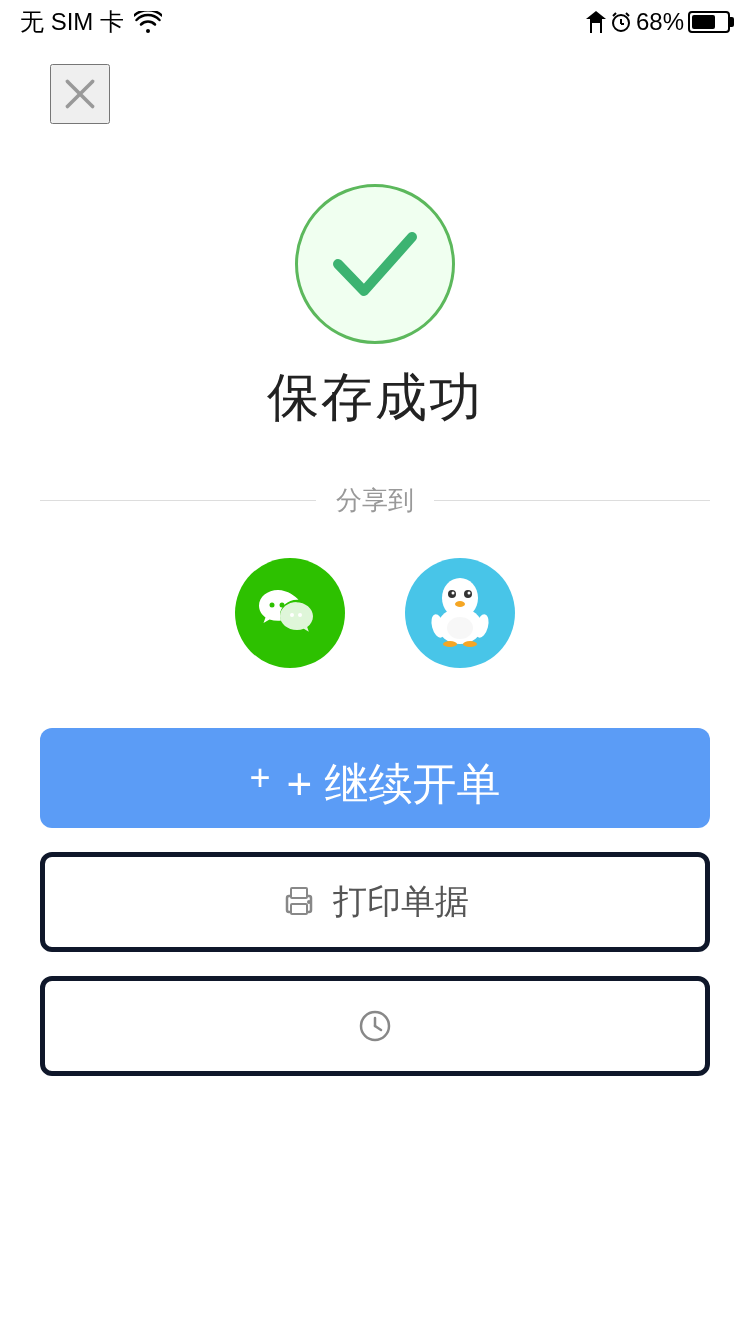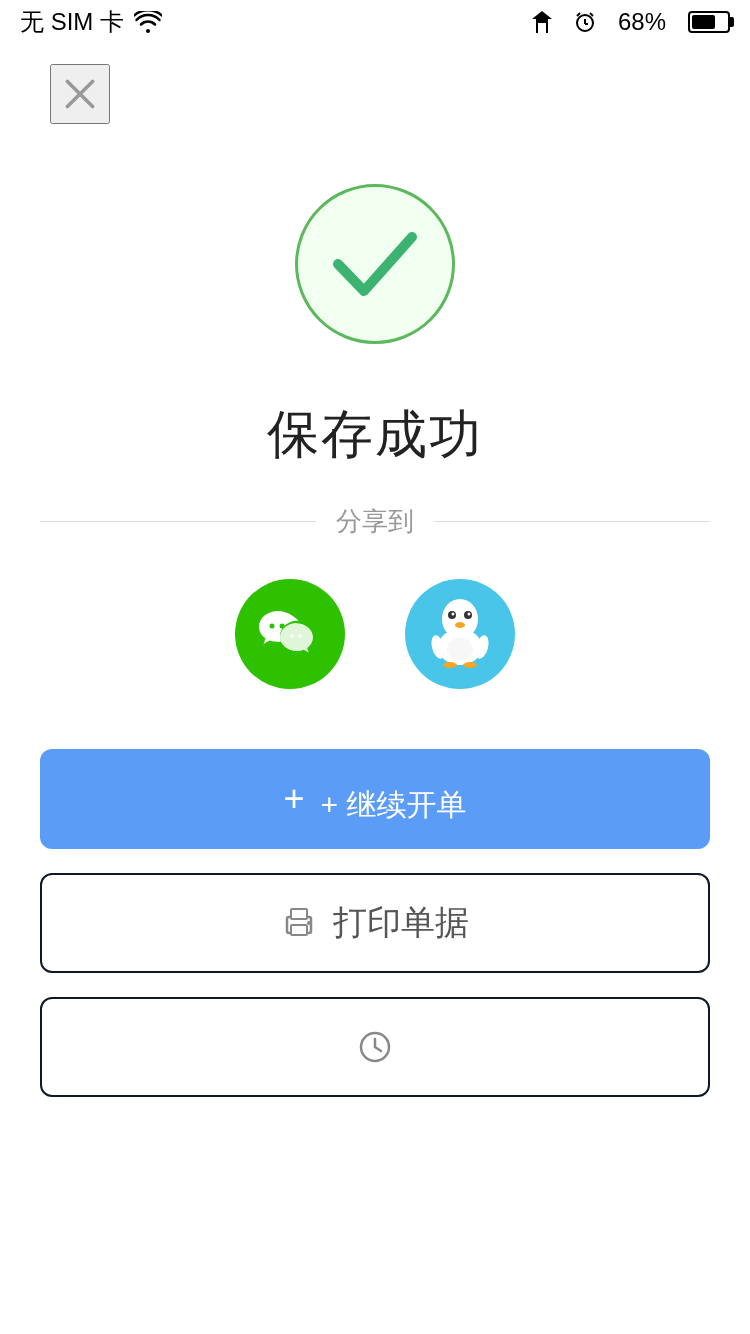--- a/index.html
+++ b/index.html
@@ -39,21 +39,21 @@
       font-size: 28px;
       font-weight: 600;
       position: absolute;
       left: 50%;
       transform: translateX(-50%);
     }
 
     .status-right {
       display: flex;
       align-items: center;
-      gap: 22px;
+      gap: 4px;
       font-size: 24px;
     }
 
     .battery-icon {
       width: 42px;
       height: 22px;
       border: 2px solid #000;
       border-radius: 4px;
       position: relative;
       display: inline-flex;
@@ -115,31 +115,31 @@
       border: 3px solid #5cb85c;
       background: #f0fff0;
       display: flex;
       align-items: center;
       justify-content: center;
       margin-top: 60px;
     }
 
     
     .success-title {
-      margin-top: 56px;
+      margin-top: 19px;
       font-size: 52px;
       font-weight: 400;
       color: #222;
       letter-spacing: 2px;
     }
 
     
     .share-section {
       width: 100%;
-      margin-top: 34px;
+      margin-top: 50px;
       display: flex;
       flex-direction: column;
       align-items: center;
     }
 
     .divider-row {
       width: 100%;
       display: flex;
       align-items: center;
       gap: 20px;
@@ -205,21 +205,21 @@
     }
 
     .btn-primary {
       background: #5b9cf6;
       color: #fff;
     }
 
     .btn-secondary {
       background: #fff;
       color: #555;
-      border: 2px solid #0f172a;
+      border: 5px solid #0f172a;
     }
   </style>
 </head>
 <body>
 
 <div class="status-bar">
   <div class="status-left">
     <span>无 SIM 卡</span>
 
     <svg width="28" height="22" viewBox="0 0 28 22" fill="none">
@@ -315,21 +315,21 @@
           <ellipse cx="54" cy="50" rx="6" ry="12" fill="white" transform="rotate(15 54 50)"></ellipse>
         </svg>
       </div>
     </div>
   </div>
 
   <div class="actions">
 
     <button class="btn btn-primary">
       <span style="font-size:36px;font-weight:300;">+</span>
-      <span style="font-size:30px;margin-top:12px;">+ 继续开单</span>
+      <span style="font-size:44px;margin-top:12px;">+ 继续开单</span>
     </button>
 
     <button class="btn btn-secondary">
 
       <svg width="36" height="36" viewBox="0 0 36 36" fill="none">
         <rect x="6" y="12" width="24" height="16" rx="2" stroke="#888" stroke-width="2.5" fill="none"></rect>
         <rect x="10" y="20" width="16" height="10" rx="1" stroke="#888" stroke-width="2" fill="white"></rect>
         <rect x="10" y="4" width="16" height="10" rx="1" stroke="#888" stroke-width="2" fill="white"></rect>
         <circle cx="28" cy="18" r="2" fill="#888"></circle>
       </svg>

